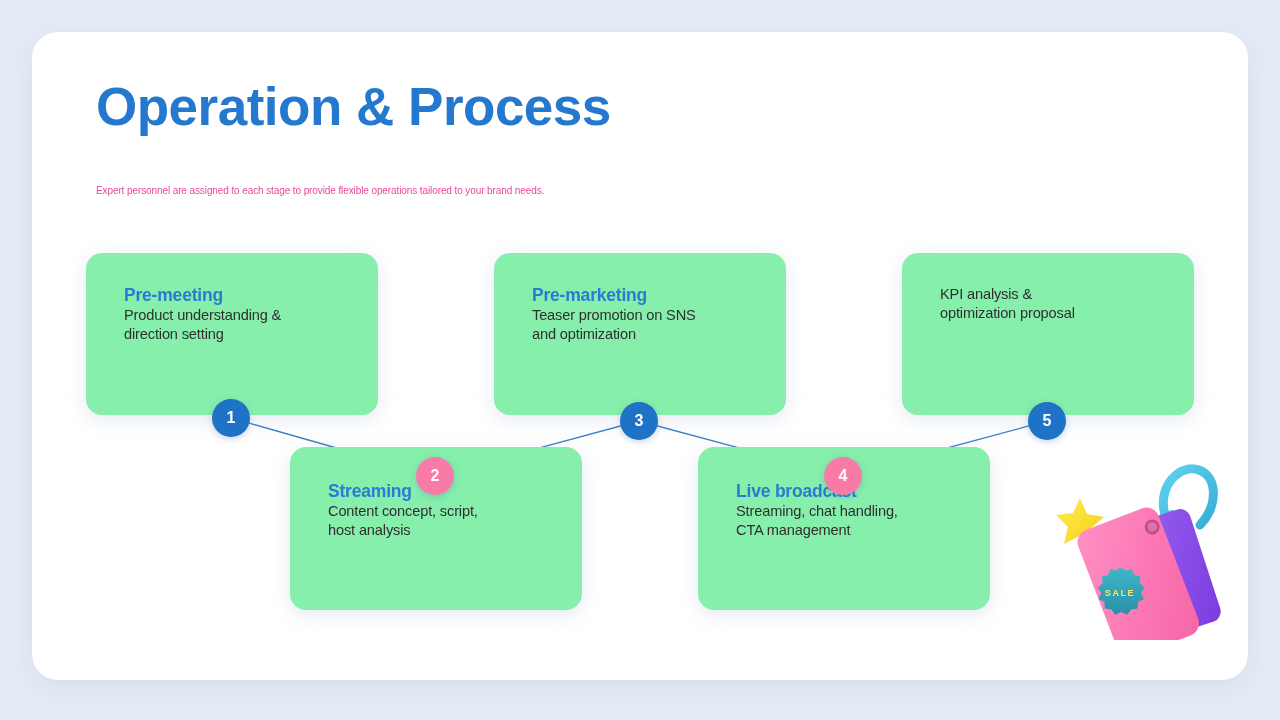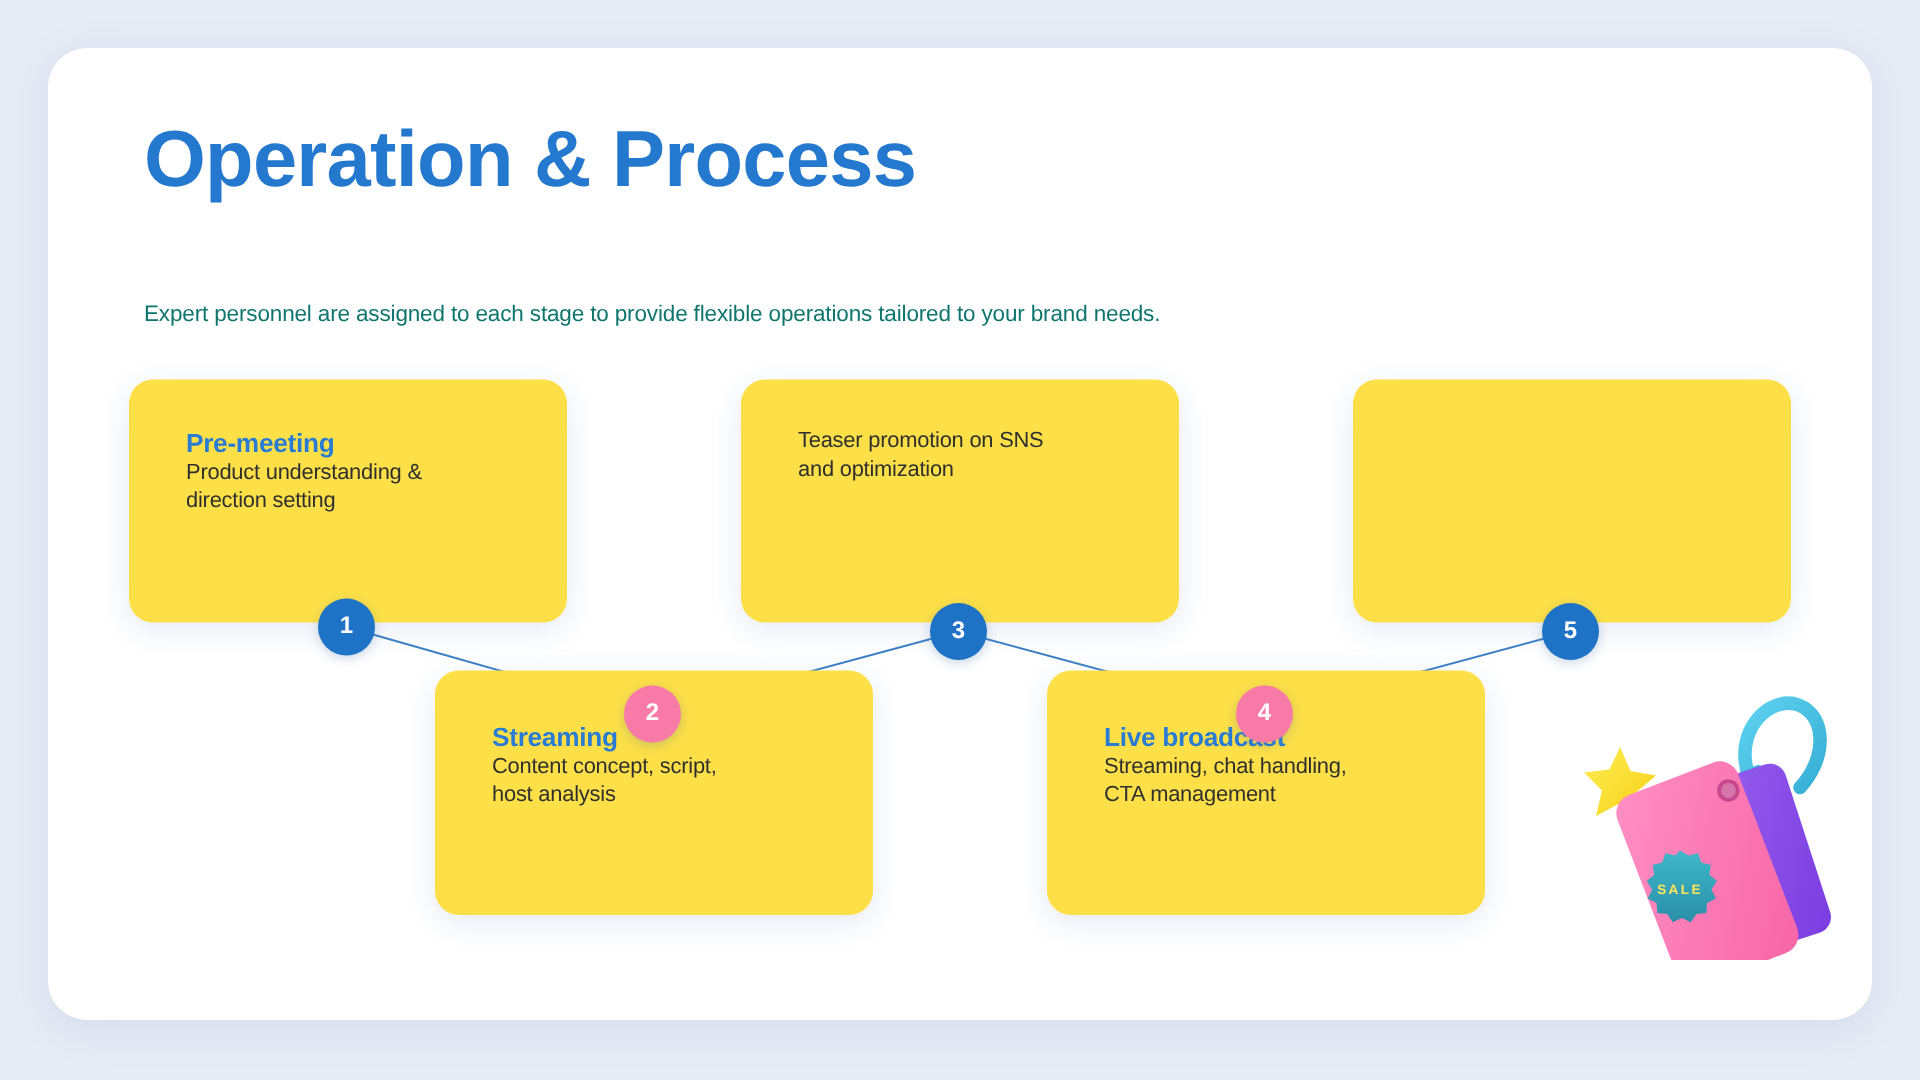--- a/index.html
+++ b/index.html
@@ -38,41 +38,40 @@
     font-weight: bold;
     letter-spacing: -0.5px;
     color: #2479cf;
     white-space: nowrap;
   }
 
   .page-subtitle {
     position: absolute;
     left: 64px;
     top: 153px;
-    font-size: 15px;
-    color: #0f766e;
+    font-size: 10px;
+    color: #ec4899;
     letter-spacing: -0.1px;
     white-space: nowrap;
-    margin-top: 16px;
   }
 
   
   .connectors {
     position: absolute;
     left: 0;
     top: 0;
     width: 1216px;
     height: 648px;
     pointer-events: none;
   }
 
   
   .step-card {
     position: absolute;
-    background: #fde047;
+    background: #86efac;
     border-radius: 16px;
     box-shadow: 0 5px 20px rgba(126, 150, 196, 0.20);
     padding: 0;
   }
   .step-card .card-inner {
     position: absolute;
     left: 38px;
     right: 24px;
   }
   .card-title {
@@ -152,27 +151,30 @@
   <div class="step-card row-top card-1">
     <div class="card-inner">
       <div class="card-title">Pre-meeting</div>
       <div class="card-desc">Product understanding &amp;
 direction setting</div>
     </div>
   </div>
 
   <div class="step-card row-top card-3">
     <div class="card-inner">
+      <div class="card-title">Pre-marketing</div>
       <div class="card-desc">Teaser promotion on SNS
 and optimization</div>
     </div>
   </div>
 
   <div class="step-card row-top card-5">
     <div class="card-inner">
+      <div class="card-desc">KPI analysis &amp;
+optimization proposal</div>
     </div>
   </div>
 
   <div class="step-card row-bottom card-2">
     <div class="card-inner">
       <div class="card-title">Streaming</div>
       <div class="card-desc">Content concept, script,
 host analysis</div>
     </div>
   </div>

